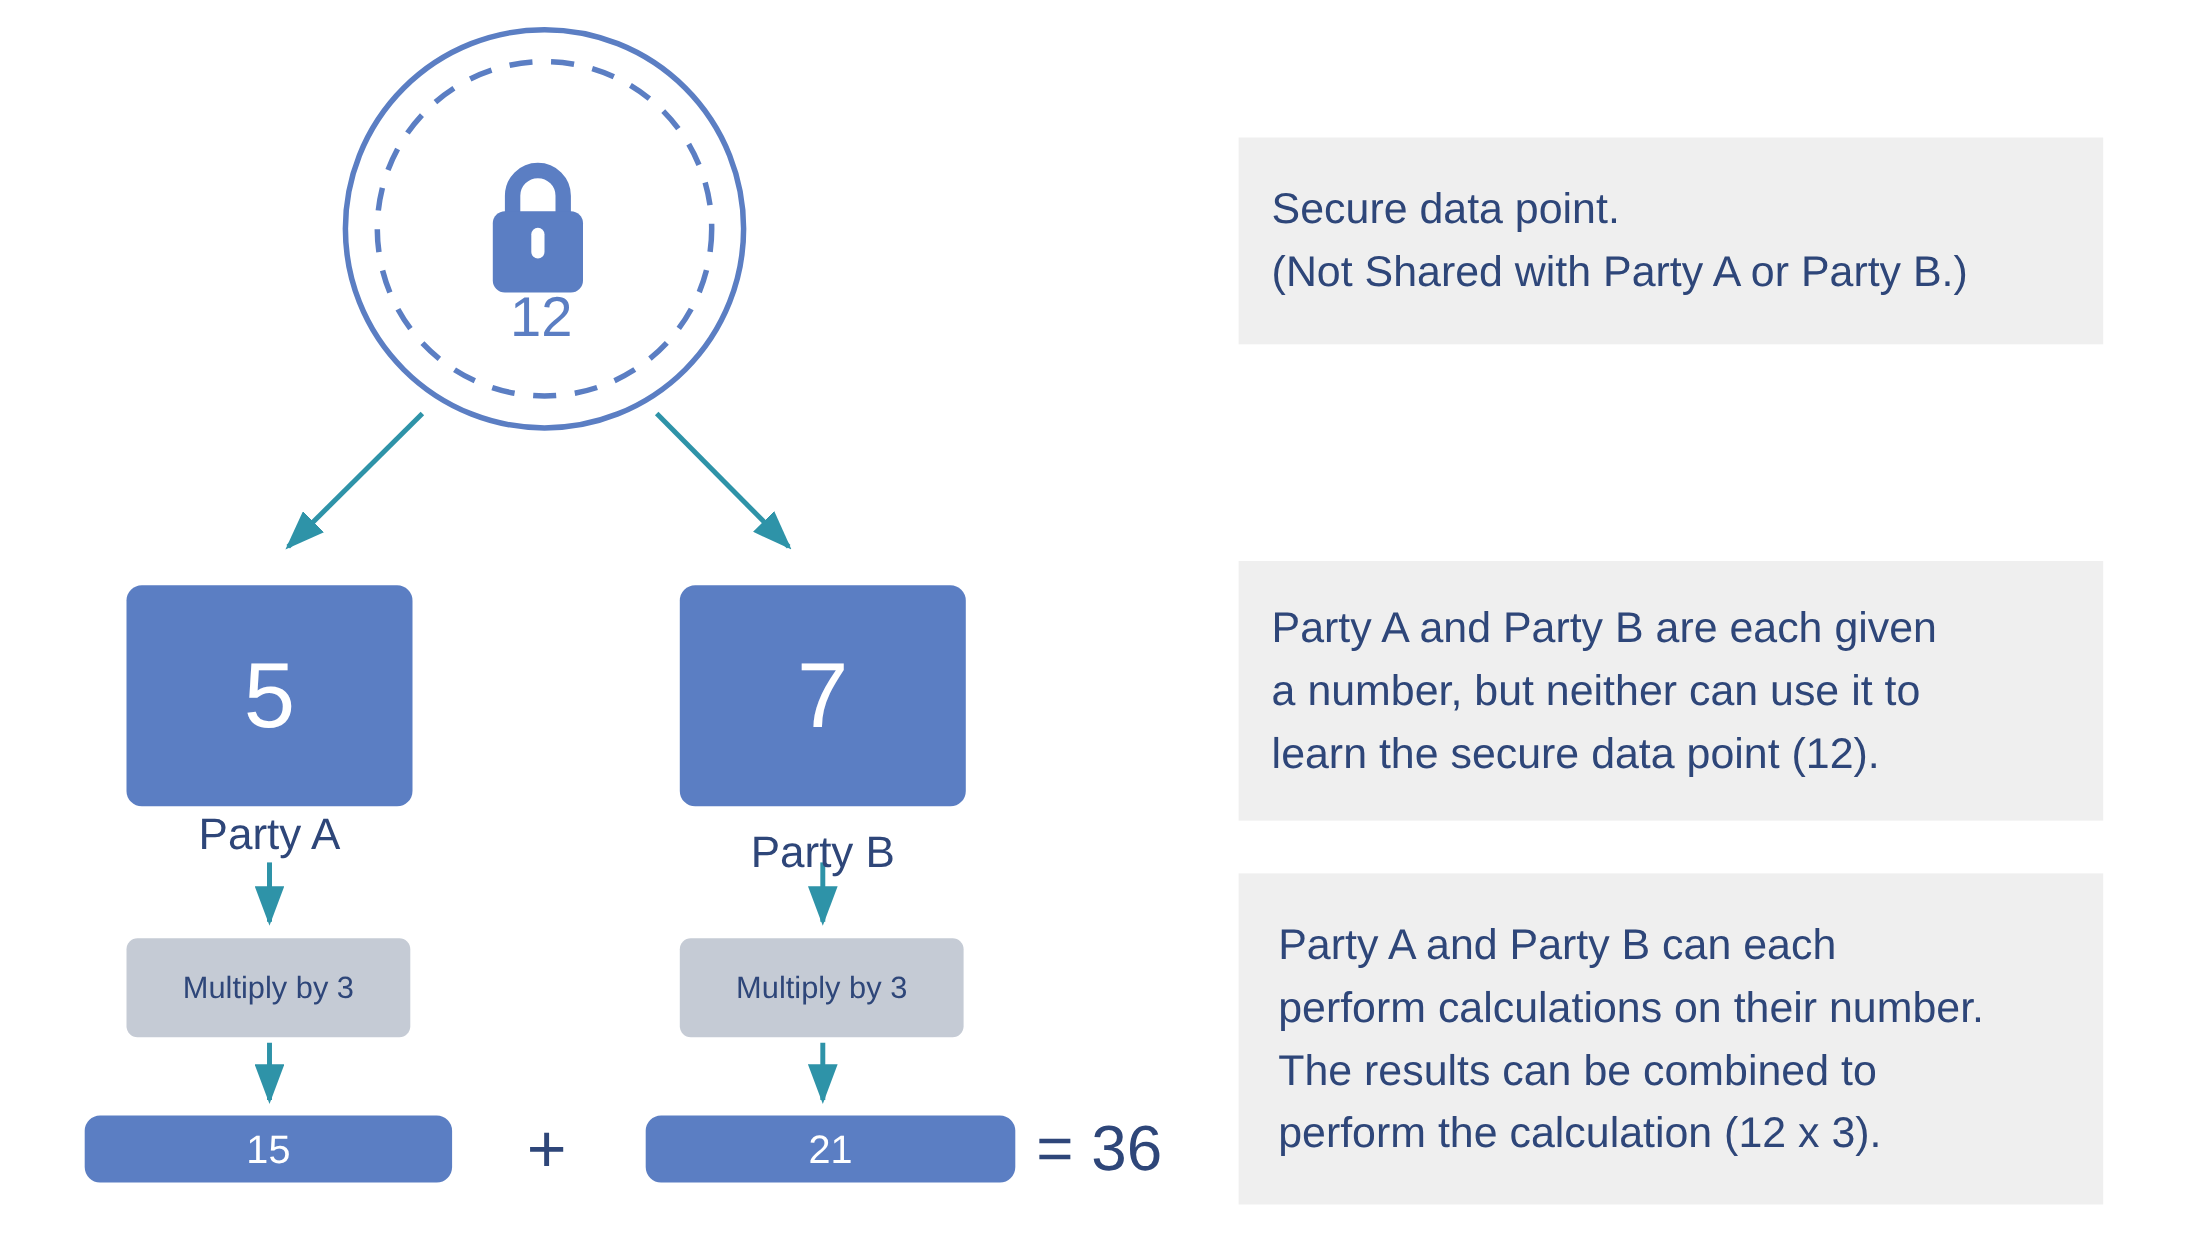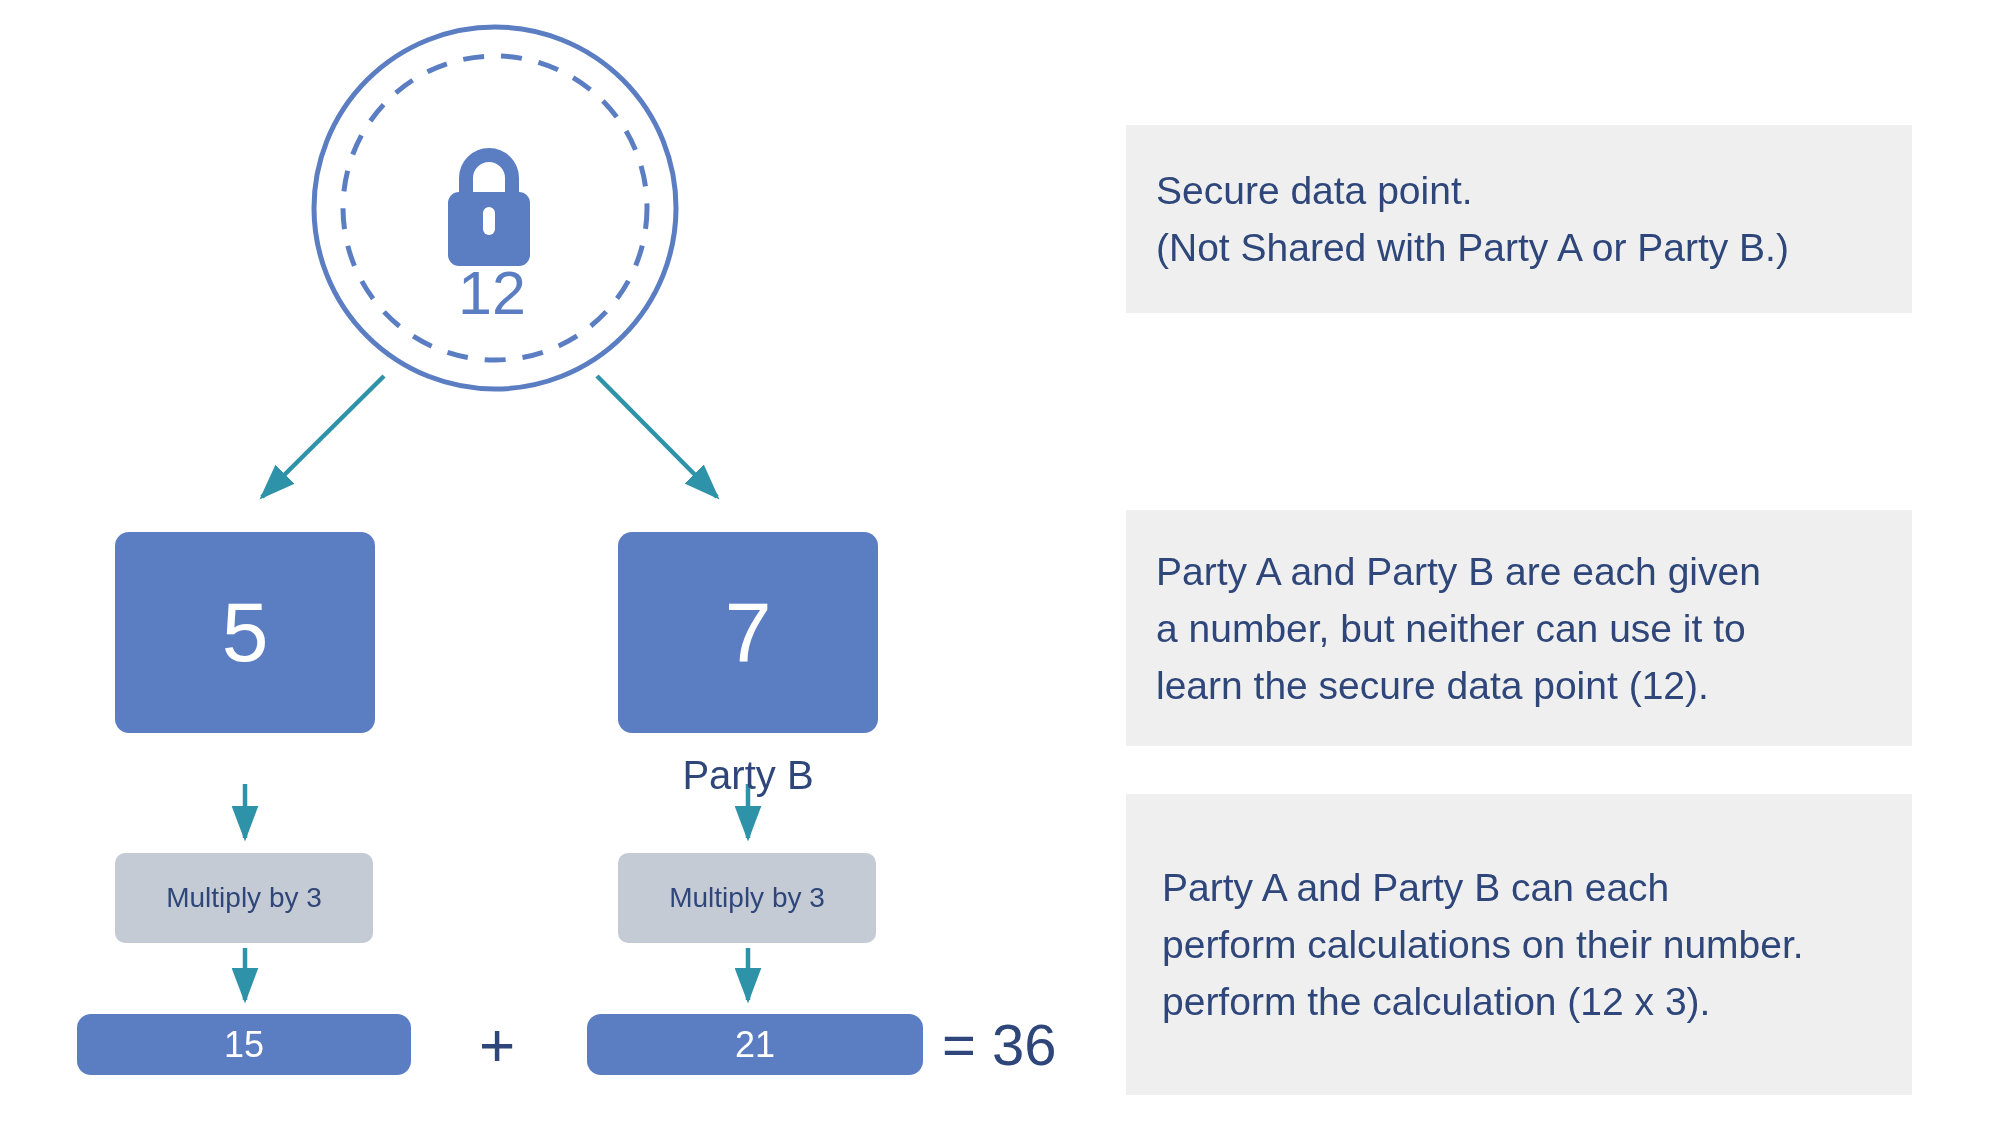--- a/index.html
+++ b/index.html
@@ -30,21 +30,21 @@
     width:258px;height:90px;
   }
   .party-label{
     position:absolute;
     color:#2e4679;font-size:40px;
     display:flex;align-items:center;justify-content:center;
     width:260px;height:46px;
   }
   .secure-value{
     position:absolute;
-    color:#5b7ec3;font-size:61px;
+    color:#5b7ec3;font-size:51px;
     width:120px;text-align:center;
   }
   .operator{
     position:absolute;
     color:#2e4679;
     display:flex;align-items:center;justify-content:center;
   }
   .plus{width:70px;height:61px;font-size:62px;font-weight:300;}
   .equals{height:61px;font-size:58px;font-weight:300;white-space:nowrap;}
   .info-panel{
@@ -89,20 +89,21 @@
 
     <line x1="748" y1="784" x2="748" y2="838" stroke="#2e93a8" stroke-width="4.5" marker-end="url(#ah)"></line>
     <line x1="748" y1="948" x2="748" y2="1000" stroke="#2e93a8" stroke-width="4.5" marker-end="url(#ah)"></line>
   </svg>
 
   <div class="secure-value abs" style="left:432px;top:258px;">12</div>
 
   <div class="blue-box share-box" style="left:115px;top:532px;">
     <span>5</span>
   </div>
+  <div class="party-label" style="left:115px;top:736px;">Party A</div>
   <div class="op-box" style="left:115px;top:853px;">
     <span>Multiply by 3</span>
   </div>
   <div class="blue-box result-bar" style="left:77px;top:1014px;width:334px;">
     <span>15</span>
   </div>
 
   <div class="blue-box share-box" style="left:618px;top:532px;">
     <span>7</span>
   </div>
@@ -124,16 +125,17 @@
 
   <div class="info-panel" style="top:510px;height:236px;">
     <div class="panel-line">Party A and Party B are each given</div>
     <div class="panel-line">a number, but neither can use it to</div>
     <div class="panel-line">learn the secure data point (12).</div>
   </div>
 
   <div class="info-panel" style="top:794px;height:301px;padding-left:36px;">
     <div class="panel-line">Party A and Party B can each</div>
     <div class="panel-line">perform calculations on their number.</div>
+    <div class="panel-line">The results can be combined to</div>
     <div class="panel-line">perform the calculation (12 x 3).</div>
   </div>
 
 </div>
 
 </body></html>

